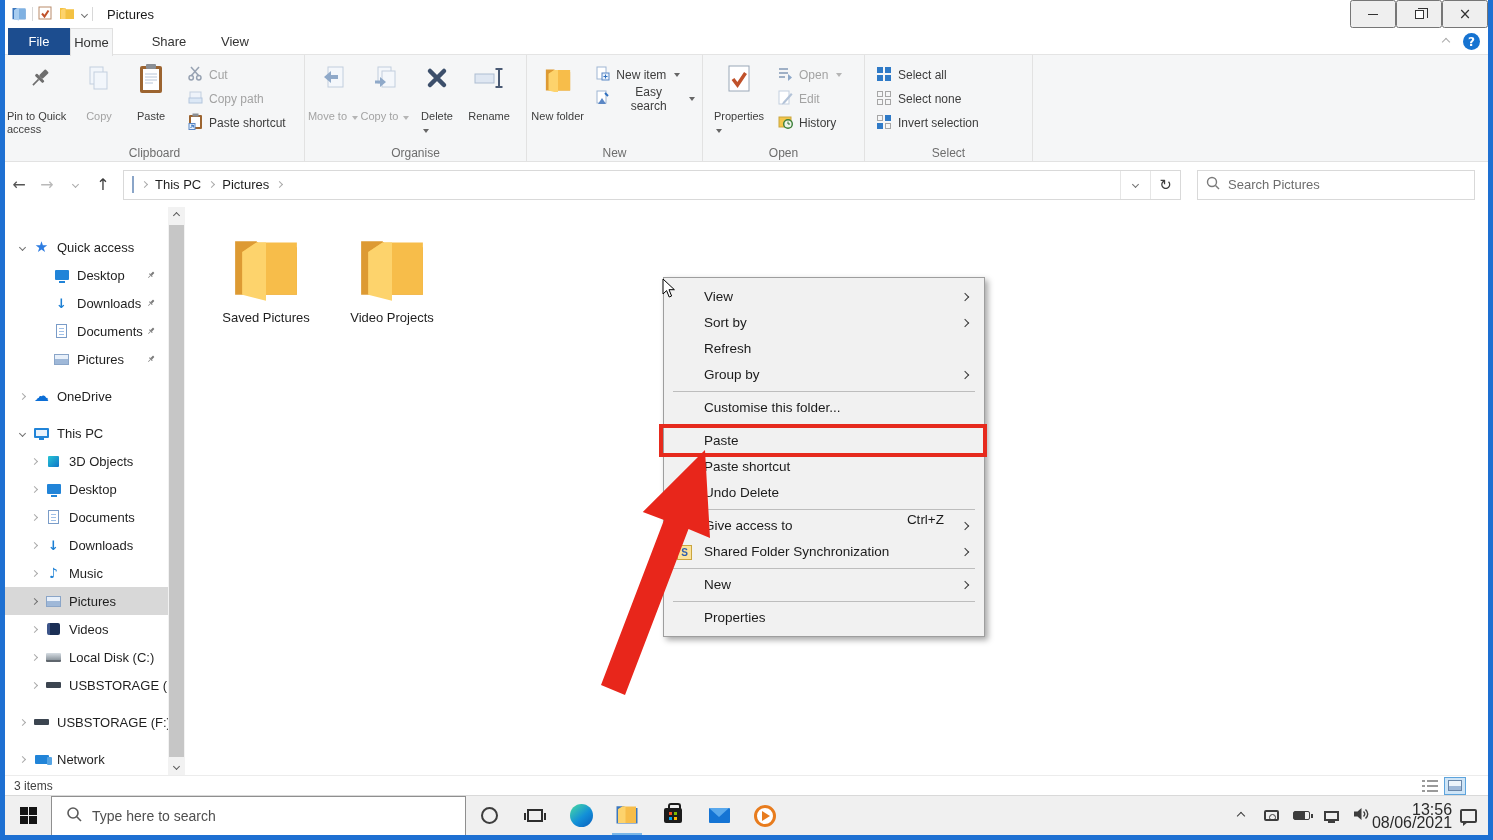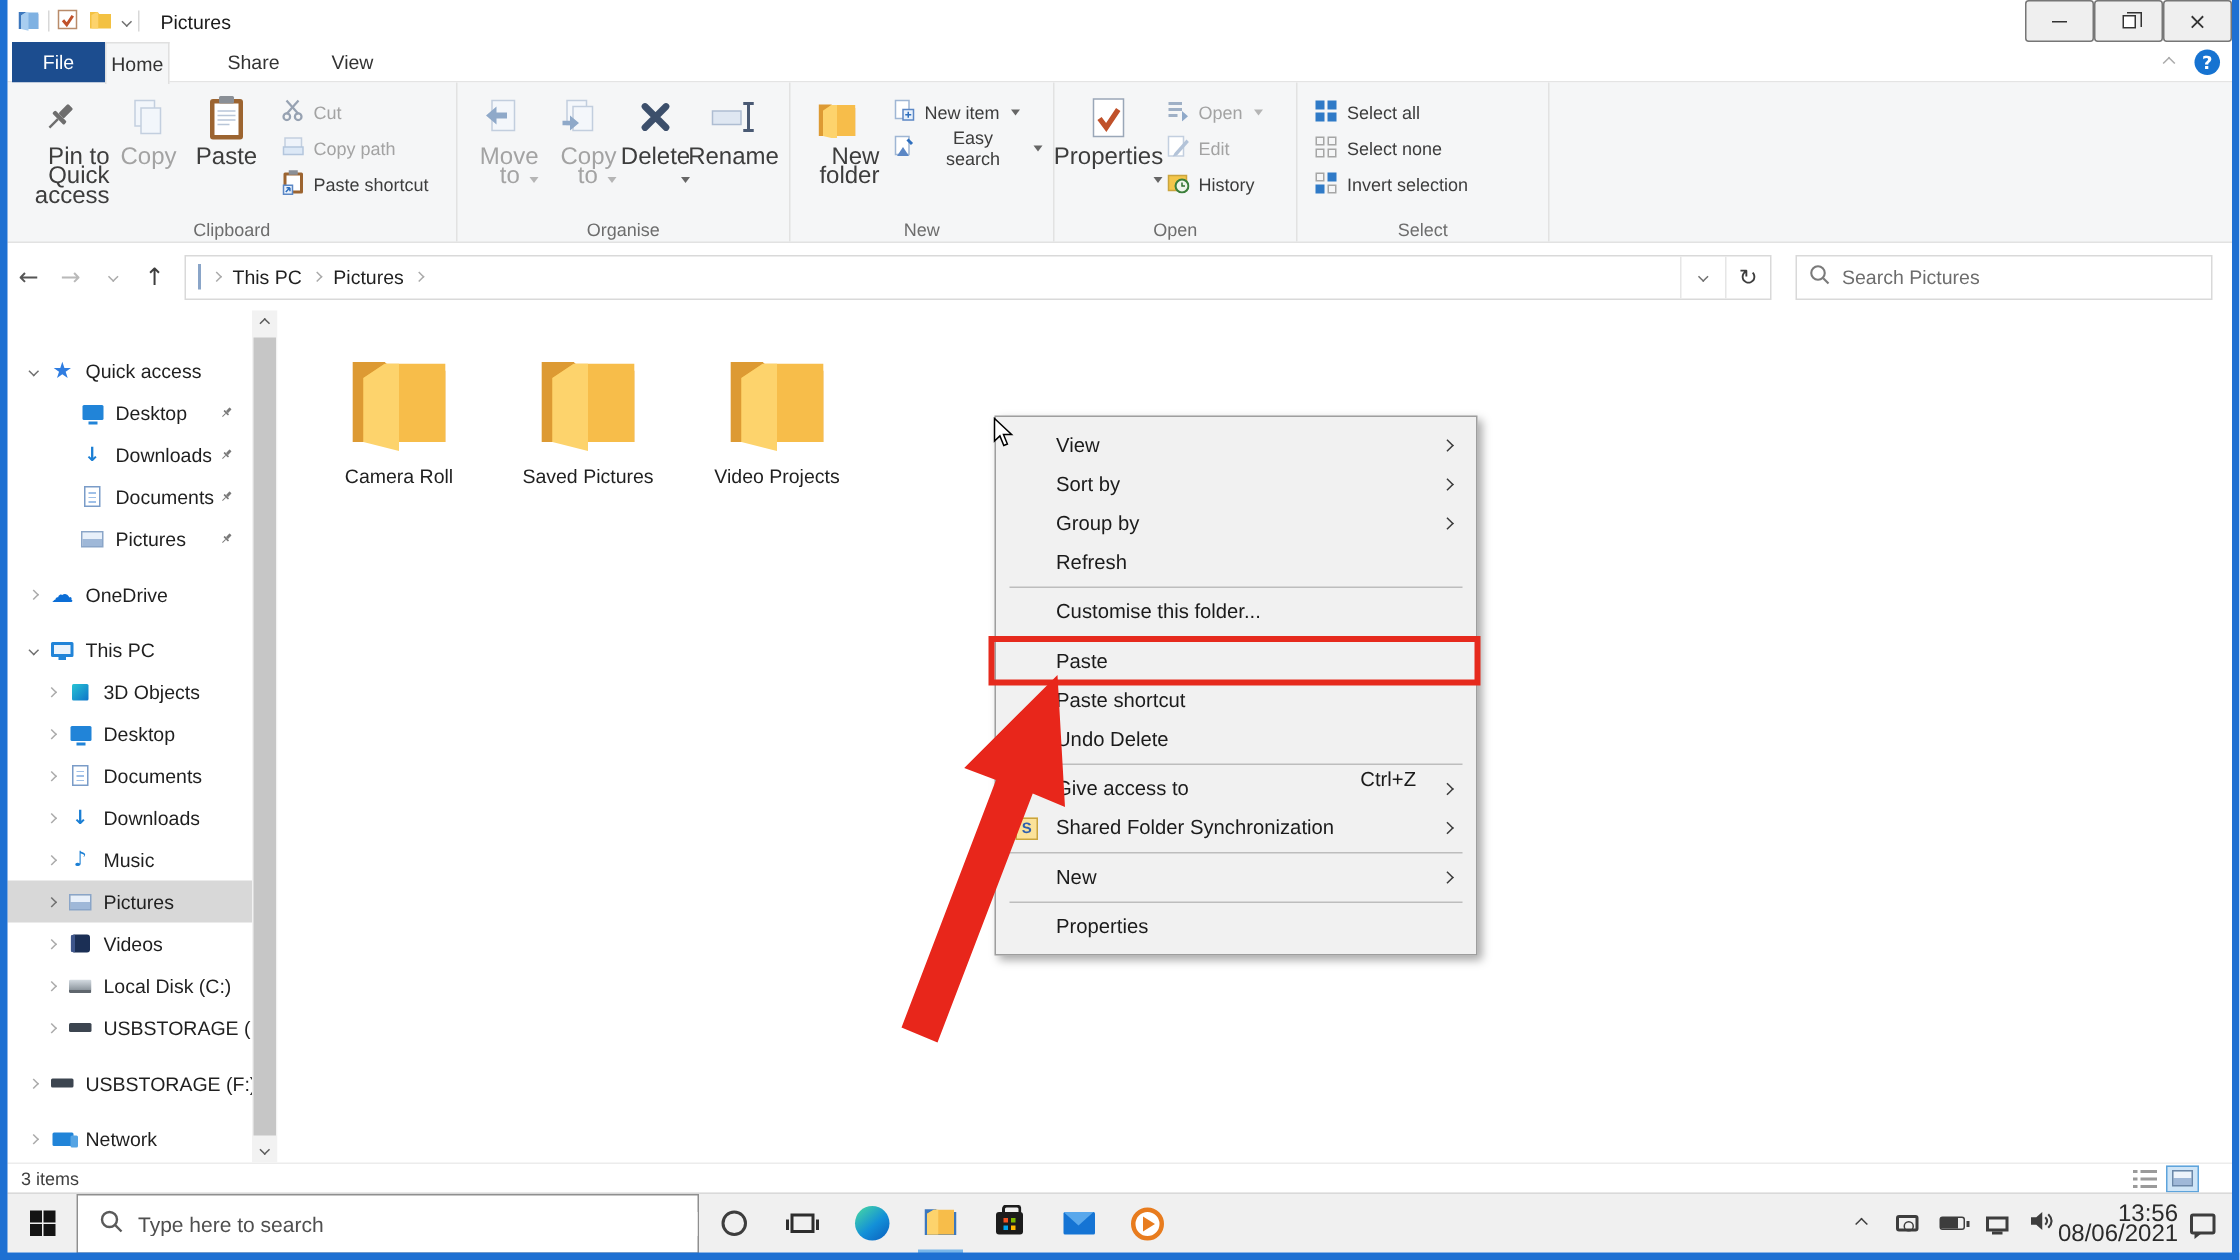--- a/index.html
+++ b/index.html
@@ -39,21 +39,21 @@
   .tab.share { left:131px; width:66px; }
   .tab.view { left:197px; width:66px; }
   .tabrow-right { position:absolute; right:8px; top:0; height:27px; display:flex; align-items:center; gap:14px; }
   .help-circle { width:17px; height:17px; border-radius:50%; background:#1673d1; color:#fff; font-size:12px; font-weight:bold; display:flex; align-items:center; justify-content:center; }
 
   
   .ribbon { position:absolute; left:5px; top:55px; width:1483px; height:107px; background:#f5f6f7; border-bottom:1px solid #e2e2e2; display:flex; }
   .rib-sec { position:relative; height:100%; border-right:1px solid #e2e2e2; padding:3px 2px 16px 2px; }
   .rib-label { position:absolute; bottom:1px; left:0; right:0; text-align:center; font-size:12px; color:#6d6d6d; }
   .sec-body { display:flex; height:100%; align-items:stretch; }
-  .rbl { display:flex; flex-direction:column; align-items:center; width:66px; padding-top:3px; font-size:16px; line-height:13px; text-align:right; color:#3d3d3d; background:none; border:none; cursor:default; }
+  .rbl { display:flex; flex-direction:column; align-items:center; width:66px; padding-top:3px; font-size:11px; line-height:13px; text-align:left; color:#3d3d3d; background:none; border:none; cursor:default;gap:12px; }
   .rbl .ric { height:34px; display:flex; align-items:center; justify-content:center; margin-bottom:3px; }
   .rbl.narrow { width:52px; }
   .rbs-col { display:flex; flex-direction:column; padding-top:5px; }
   .rbs { display:flex; align-items:center; gap:6px; font-size:12px; color:#3d3d3d; height:24px; padding:0 5px; background:none; border:none; cursor:default; }
   .dis { color:#a3a3a3 !important; }
   .tri { display:inline-block; width:0; height:0; border-left:3px solid transparent; border-right:3px solid transparent; border-top:4px solid #666; margin-left:2px; }
   .dis .tri { border-top-color:#b5b5b5; }
 
   
   .addressrow { position:absolute; left:5px; top:162px; width:1483px; height:45px; background:#fff; display:flex; align-items:center; }
@@ -708,49 +708,39 @@
 
 <div class="content">
   <div class="folder-tile">
     <span>
       <svg width="76" height="76" viewBox="0 0 64 64">
           <path d="M6 12h18l5 5h29v40H6z" fill="#dd9a33"></path>
           <path d="M12 57V21l12-8h34v44z" fill="#f7bd4a"></path>
           <path d="M12 57V21l12-8h8v49z" fill="#fdd36c"></path>
         </svg>
     </span>
-    <span class="fname">Camera Roll</span>
-  </div>
-  <div class="folder-tile">
-    <span>
-      <svg width="76" height="76" viewBox="0 0 64 64">
-          <path d="M6 12h18l5 5h29v40H6z" fill="#dd9a33"></path>
-          <path d="M12 57V21l12-8h34v44z" fill="#f7bd4a"></path>
-          <path d="M12 57V21l12-8h8v49z" fill="#fdd36c"></path>
-        </svg>
-    </span>
     <span class="fname">Saved Pictures</span>
   </div>
   <div class="folder-tile">
     <span>
       <svg width="76" height="76" viewBox="0 0 64 64">
           <path d="M6 12h18l5 5h29v40H6z" fill="#dd9a33"></path>
           <path d="M12 57V21l12-8h34v44z" fill="#f7bd4a"></path>
           <path d="M12 57V21l12-8h8v49z" fill="#fdd36c"></path>
         </svg>
     </span>
     <span class="fname">Video Projects</span>
   </div>
 </div>
 
 <div class="ctxmenu">
   <div class="cm-item"><span>View</span><span class="sub"></span></div>
   <div class="cm-item"><span>Sort by</span><span class="sub"></span></div>
+  <div class="cm-item"><span>Refresh</span></div>
   <div class="cm-item"><span>Group by</span><span class="sub"></span></div>
-  <div class="cm-item"><span>Refresh</span></div>
   <div class="cm-sep"></div>
   <div class="cm-item"><span>Customise this folder...</span></div>
   <div class="cm-sep"></div>
   <div class="cm-item"><span>Paste</span></div>
   <div class="cm-item"><span>Paste shortcut</span></div>
   <div class="cm-item"><span>Undo Delete</span><span class="sc">Ctrl+Z</span></div>
   <div class="cm-sep"></div>
   <div class="cm-item"><span>Give access to</span><span class="sub"></span></div>
   <div class="cm-item"><span class="mi-icon">S</span><span>Shared Folder Synchronization</span><span class="sub"></span></div>
   <div class="cm-sep"></div>

